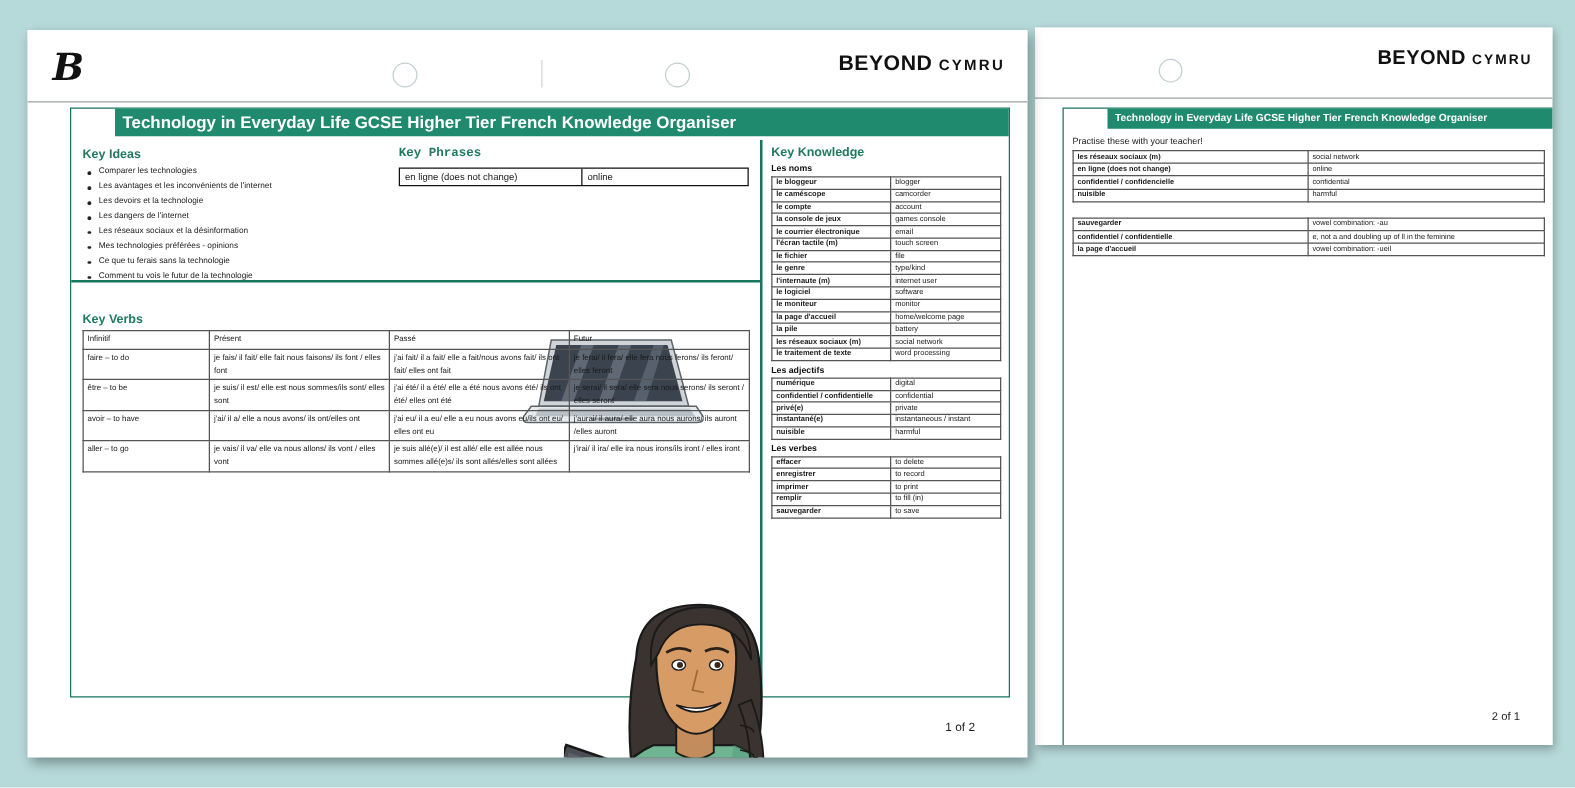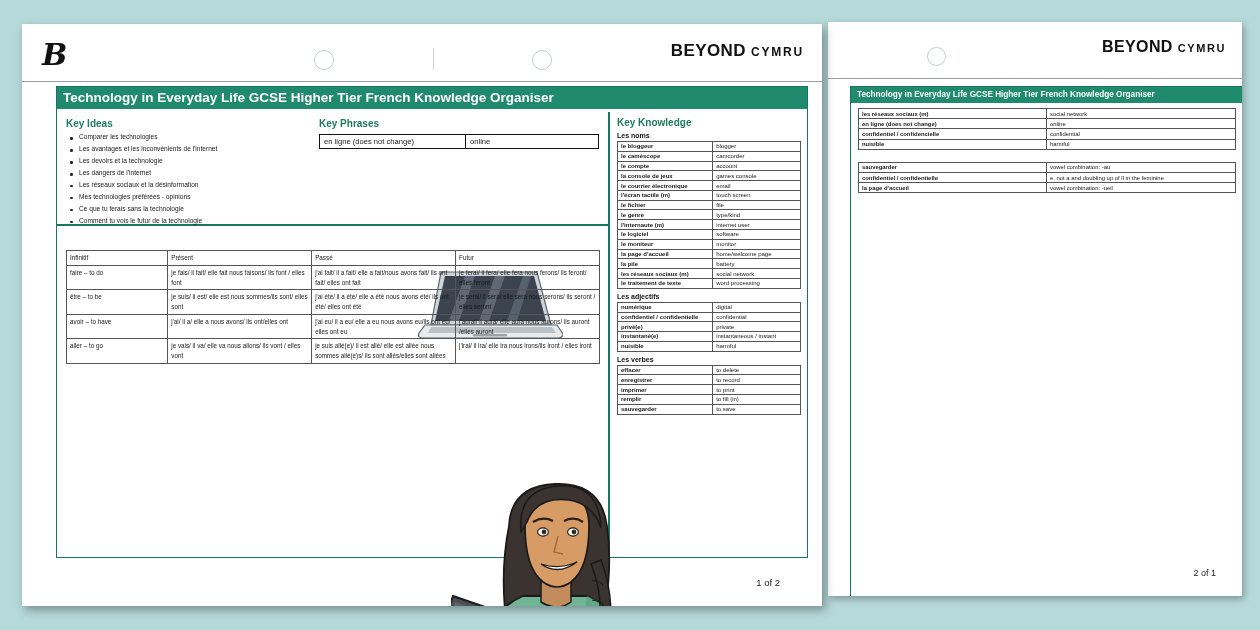--- a/index.html
+++ b/index.html
@@ -60,21 +60,21 @@
   .ring-a{left:292px;}
   .ring-b{left:510px;}
   .tick{position:absolute;left:411px;top:24px;width:1px;height:22px;background:#cfd6d6;}
 
   .p1foot{position:absolute;right:42px;bottom:18px;font-size:9.5px;color:#222;}
 
   
   .org{position:absolute;background:#fff;border:1.5px solid #16775f;box-sizing:border-box;}
   .org-title{
     background:#1f8a6d;color:#fff;font-weight:bold;
-    padding:3px 6px 4px 6px;box-sizing:border-box;
+    padding:3px 6px 4px 6px;box-sizing:border-box;margin-left:35px;
   }
   .sec-h{color:#1f7a5e;font-weight:bold;}
   .sub-h{color:#111;font-weight:bold;}
   ul.keyideas{margin:4px 0 0 0;padding:0 0 0 13px;list-style:none;}
   ul.keyideas li{position:relative;margin:0 0 4.4px 0;color:#1a1a1a;}
   ul.keyideas li:before{
     content:"";position:absolute;left:-9px;top:4px;width:2.6px;height:2.6px;
     border-radius:50%;background:#222;
   }
   table.kt{border-collapse:collapse;width:100%;table-layout:fixed;}
@@ -119,20 +119,21 @@
     <div class="brand2">
       <span>BEYOND</span>
       <span class="sm">CYMRU</span>
     </div>
 
     <div class="p2body">
       <div class="org" id="p2org">
         <div class="org-title" id="p2title">Technology in Everyday Life GCSE Higher Tier French Knowledge Organiser</div>
         <div class="p2pad">
 
+          <div style="font-size:7.2px;color:#1a1a1a;margin-bottom:3px;">Practise these with your teacher!</div>
           <table class="kt" style="font-size:5.9px;">
             <tbody id="p2pron">
                 <tr>
                   <td style="font-weight: bold; width: 48%; padding: 1.6px 3px;">les réseaux sociaux (m)</td>
                   <td style="padding: 1.6px 3px;">social network</td>
                 </tr>
                 <tr>
                   <td style="font-weight: bold; width: 48%; padding: 1.6px 3px;">en ligne (does not change)</td>
                   <td style="padding: 1.6px 3px;">online</td>
                 </tr>
@@ -204,41 +205,42 @@
               <li>Les devoirs et la technologie</li>
               <li>Les dangers de l'internet</li>
               <li>Les réseaux sociaux et la désinformation</li>
               <li>Mes technologies préférées - opinions</li>
               <li>Ce que tu ferais sans la technologie</li>
               <li>Comment tu vois le futur de la technologie</li>
             </ul>
         </div>
 
         <div class="p1-kp">
-          <div class="sec-h" style="font-size:10px;">Key Phrases</div>
+          <div class="sec-h" style="font-size:10px;font-family:Liberation Mono, monospace;">Key Phrases</div>
           <div class="kp-box">
             <div class="kp-fr">en ligne (does not change)</div>
             <div>online</div>
           </div>
         </div>
 
         <div class="laptop">
           <svg viewBox="0 0 150 76" width="150" height="76">
             <path d="M28 4 L124 4 L138 57 L18 57 Z" fill="#cfd4d8" stroke="#5c6469" stroke-width="1.2"></path>
             <path d="M32 8 L121 8 L133 53 L22 53 Z" fill="#3a434e"></path>
             <path d="M52 8 L62 8 L46 53 L36 53 Z" fill="#7d8794" opacity=".55"></path>
             <path d="M82 8 L92 8 L76 53 L66 53 Z" fill="#7d8794" opacity=".55"></path>
             <path d="M110 8 L118 8 L104 53 L94 53 Z" fill="#7d8794" opacity=".45"></path>
             <path d="M12 57 L144 57 L150 66 Q150 70 144 70 L10 70 Q4 70 6 65 Z" fill="#e8ebee" stroke="#5c6469" stroke-width="1.2"></path>
             <path d="M18 59 L139 59 L143 65 L15 65 Z" fill="#b9c0c6"></path>
             <rect x="60" y="66" width="34" height="2.4" rx="1.2" fill="#9aa3aa"></rect>
           </svg>
         </div>
 
         <div class="p1-kv">
+          <div class="sec-h" style="font-size:10px;margin-bottom:3px;">Key Verbs</div>
           <table class="kt" style="font-size:6.3px;line-height:1.55;">
             <colgroup>
                 <col style="width:19%">
                 <col style="width:27%">
                 <col style="width:27%">
                 <col style="width:27%">
               </colgroup>
             <thead id="kvHead">
                 <tr>
                   <td>Infinitif</td>

